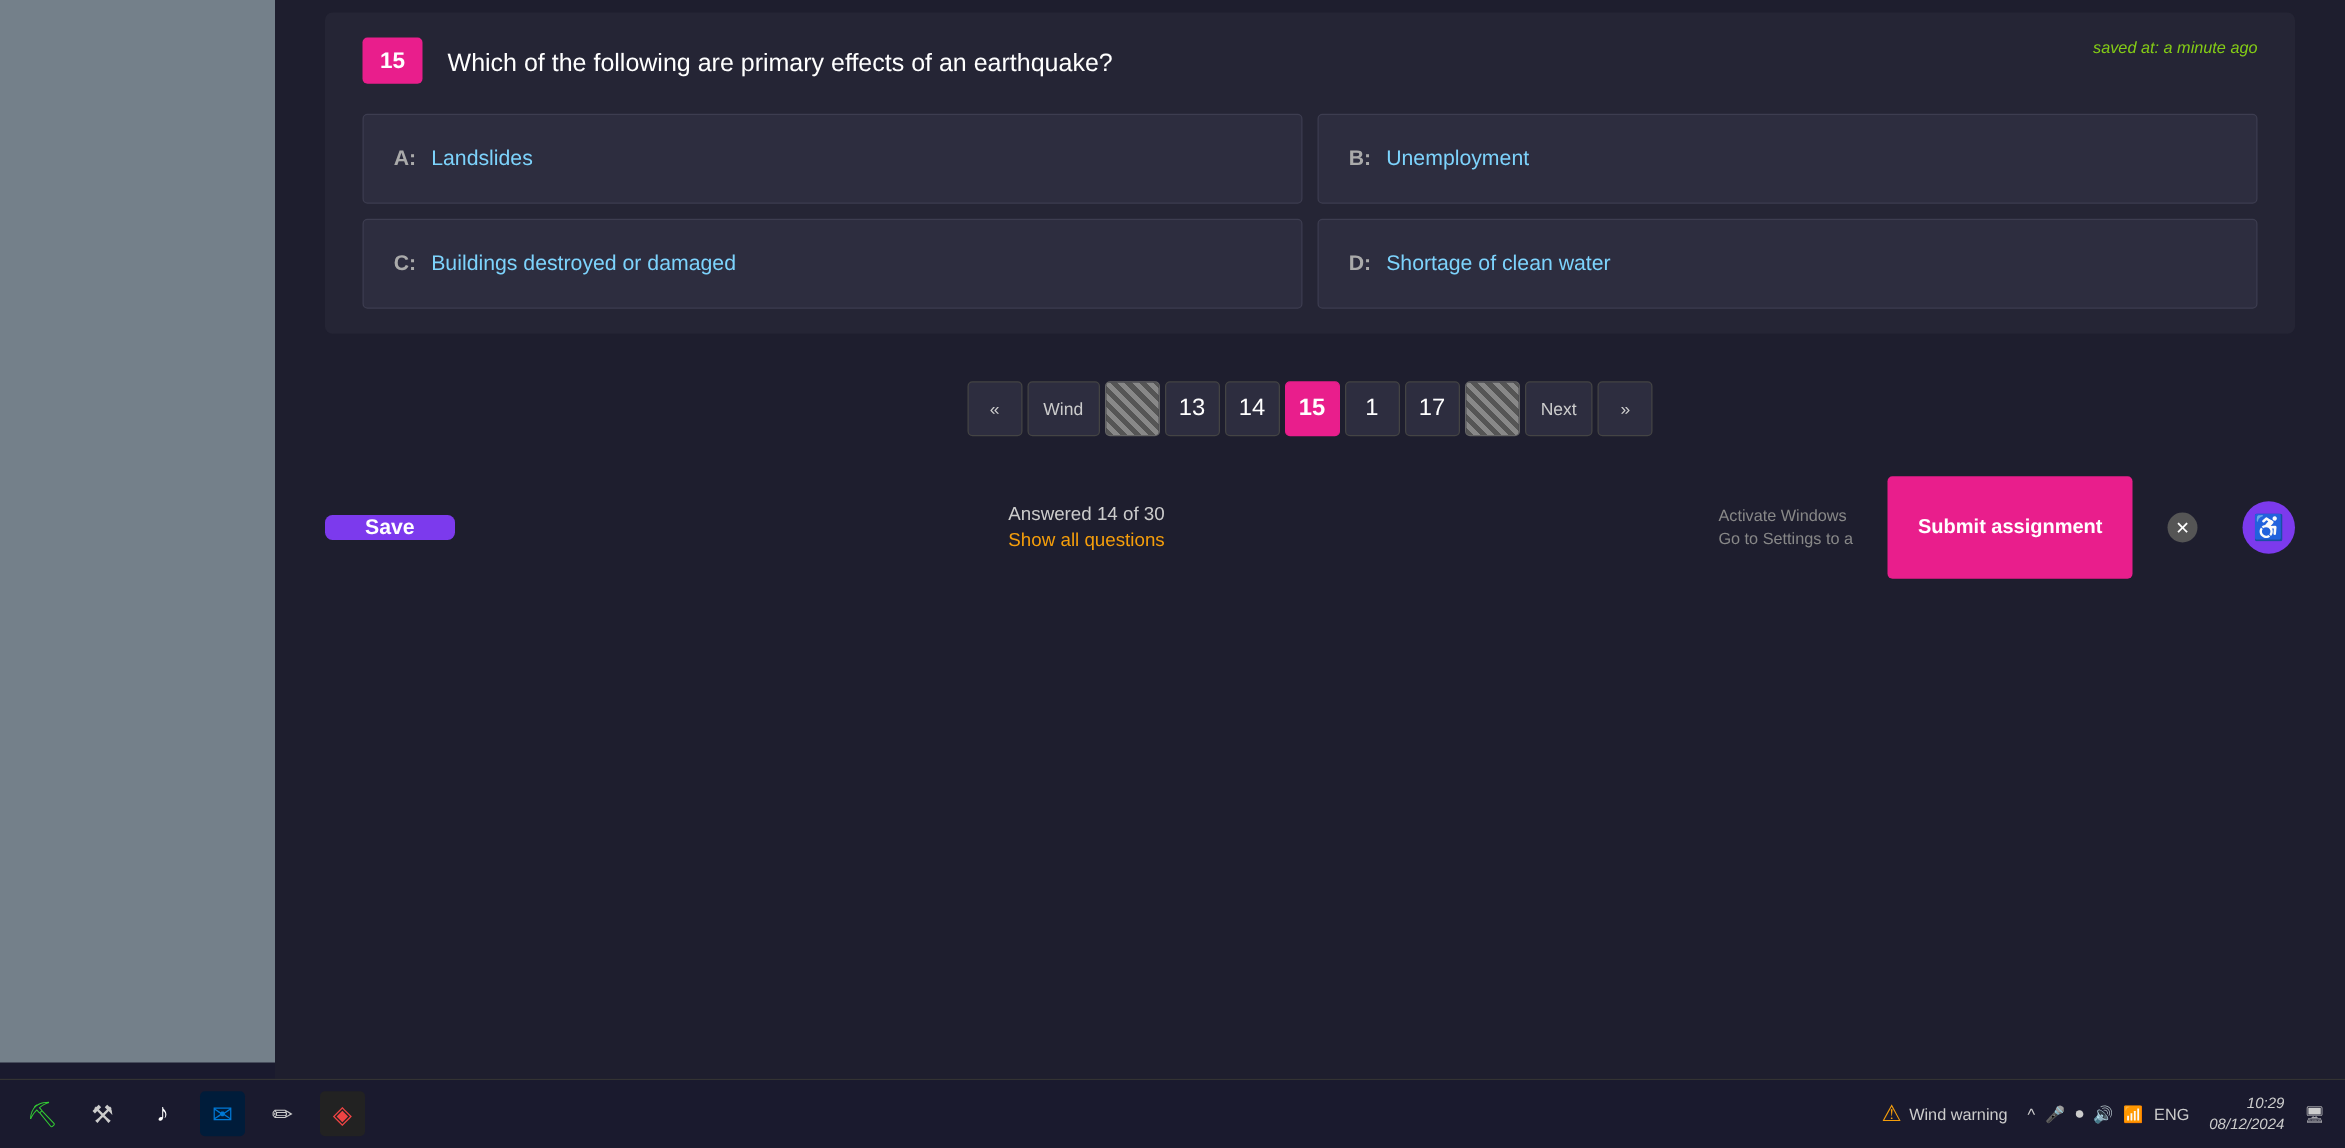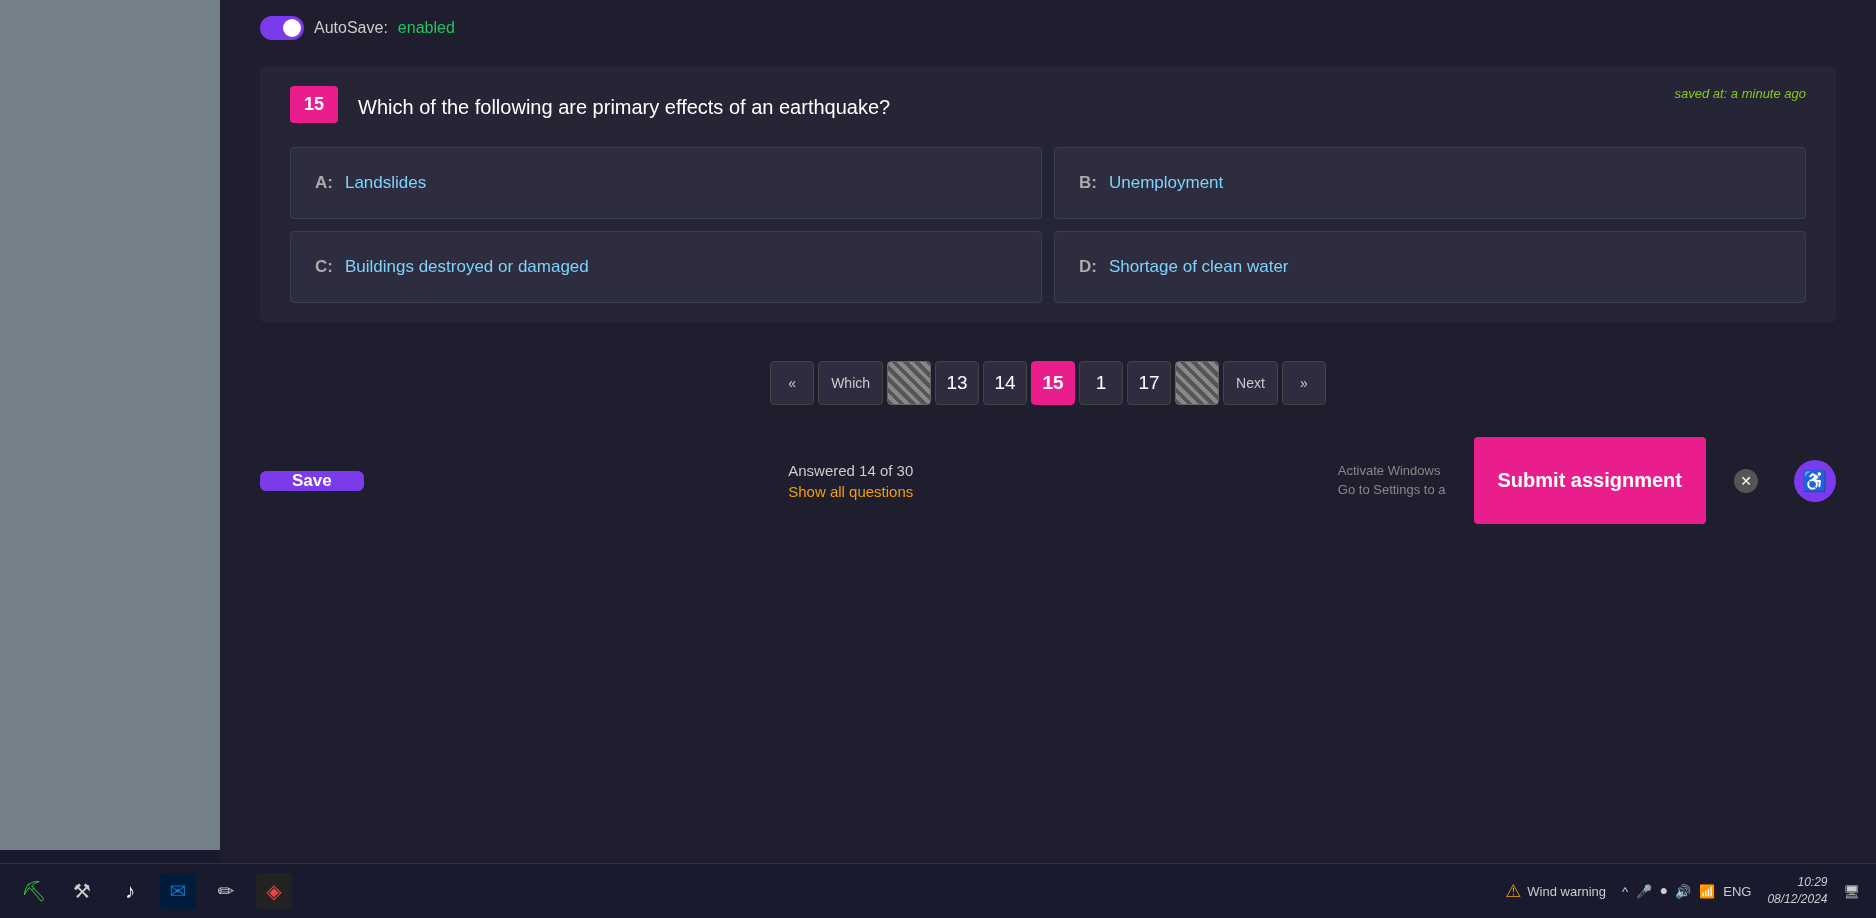--- a/index.html
+++ b/index.html
@@ -247,21 +247,21 @@
       font-size: 13px;
       line-height: 1.4;
     }
 
     .submit-button {
       background: #e91e8c;
       color: white;
       border: none;
       border-radius: 4px;
       padding: 32px 24px;
-      font-size: 20px;
+      font-size: 16px;
       font-weight: 600;
       cursor: pointer;
     }
 
     .close-x {
       width: 24px;
       height: 24px;
       background: #555;
       border-radius: 50%;
       display: flex;
@@ -351,27 +351,20 @@
     }
   </style>
 </head>
 <body>
 
 <div class="left-panel"></div>
 
 <div class="main-content">
 
 
-  <div class="autosave-row">
-    <div class="toggle-switch">
-      <div class="toggle-knob"></div>
-    </div>
-    <span class="autosave-label">AutoSave:</span>
-    <span class="autosave-status">enabled</span>
-  </div>
 
   <div class="question-container">
     <div class="question-header">
       <div class="question-number-badge">15</div>
       <p class="question-text">Which of the following are primary effects of an earthquake?</p>
       <span class="saved-at">saved at: a minute ago</span>
     </div>
 
     <div class="answers-grid">
       <div class="answer-option">
@@ -388,21 +381,21 @@
       </div>
       <div class="answer-option">
         <span class="answer-label">D:</span>
         <span class="answer-text">Shortage of clean water</span>
       </div>
     </div>
   </div>
 
   <div class="pagination-row">
     <button class="page-btn text-btn">«</button>
-    <button class="page-btn text-btn">Which</button>
+    <button class="page-btn text-btn">Wind</button>
     <button class="page-btn striped"></button>
     <button class="page-btn">13</button>
     <button class="page-btn">14</button>
     <button class="page-btn active">15</button>
     <button class="page-btn">1</button>
     <button class="page-btn">17</button>
     <button class="page-btn striped"></button>
     <button class="page-btn text-btn">Next</button>
     <button class="page-btn text-btn">»</button>
   </div>

